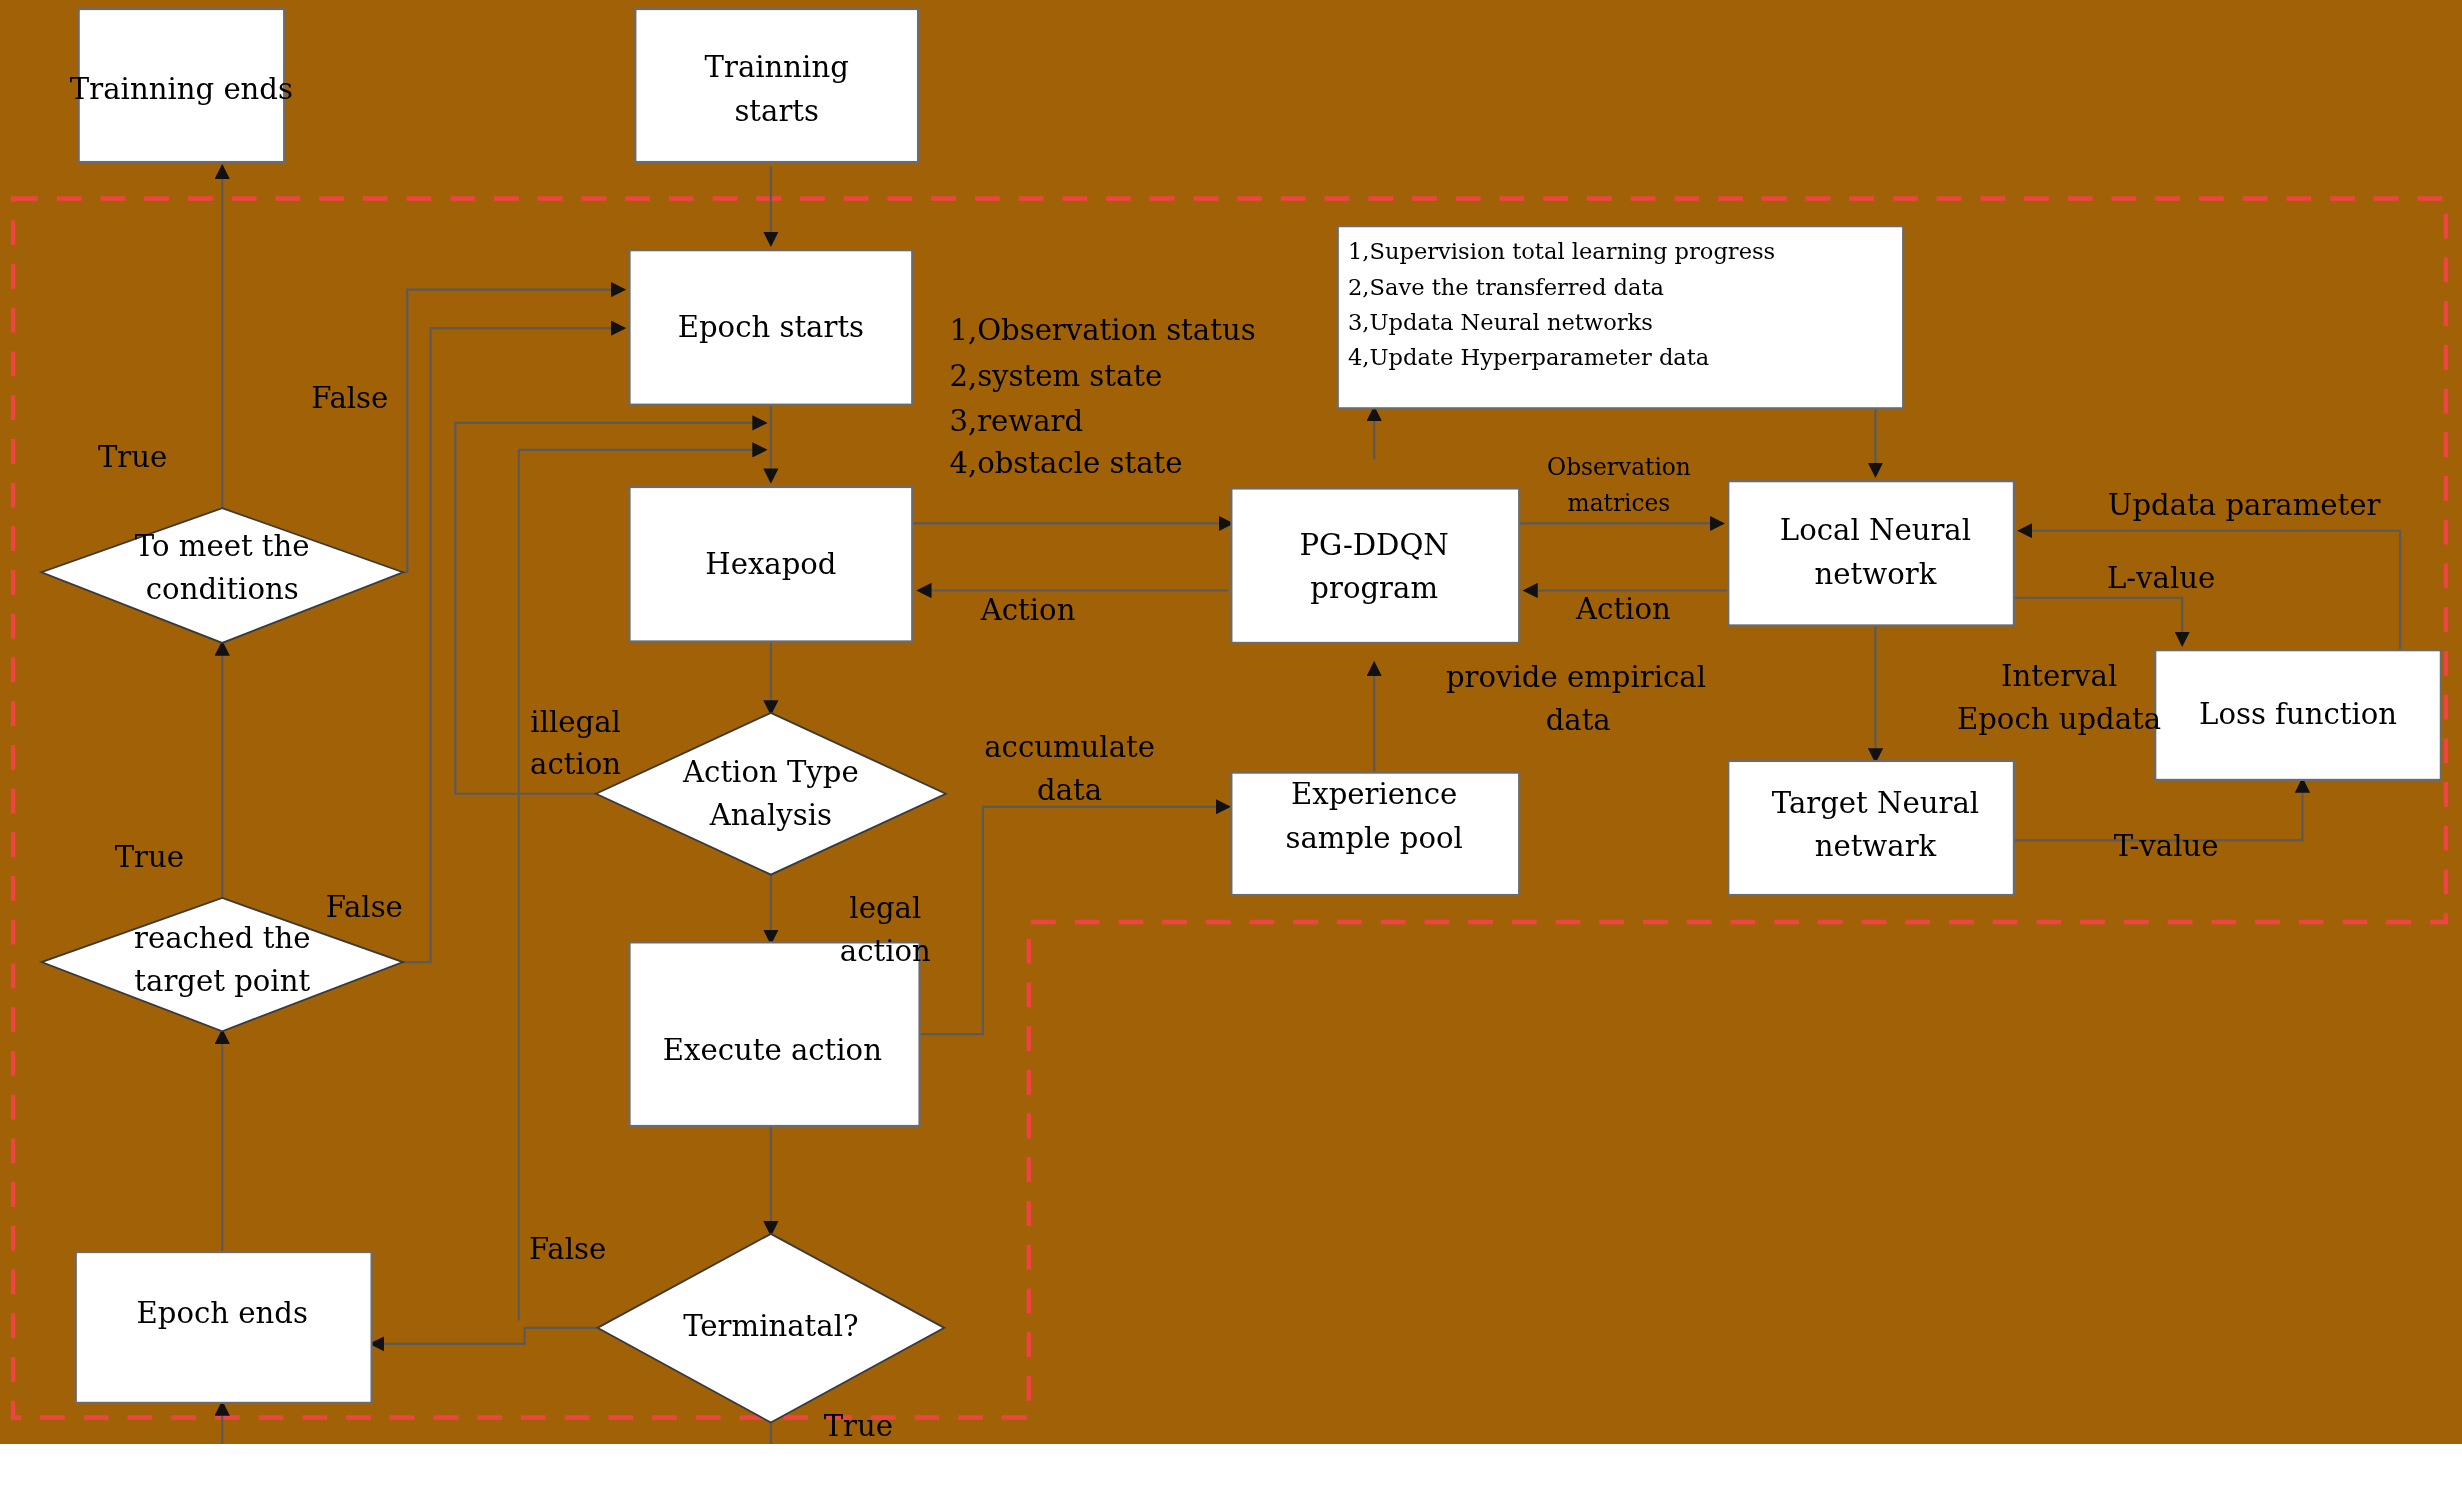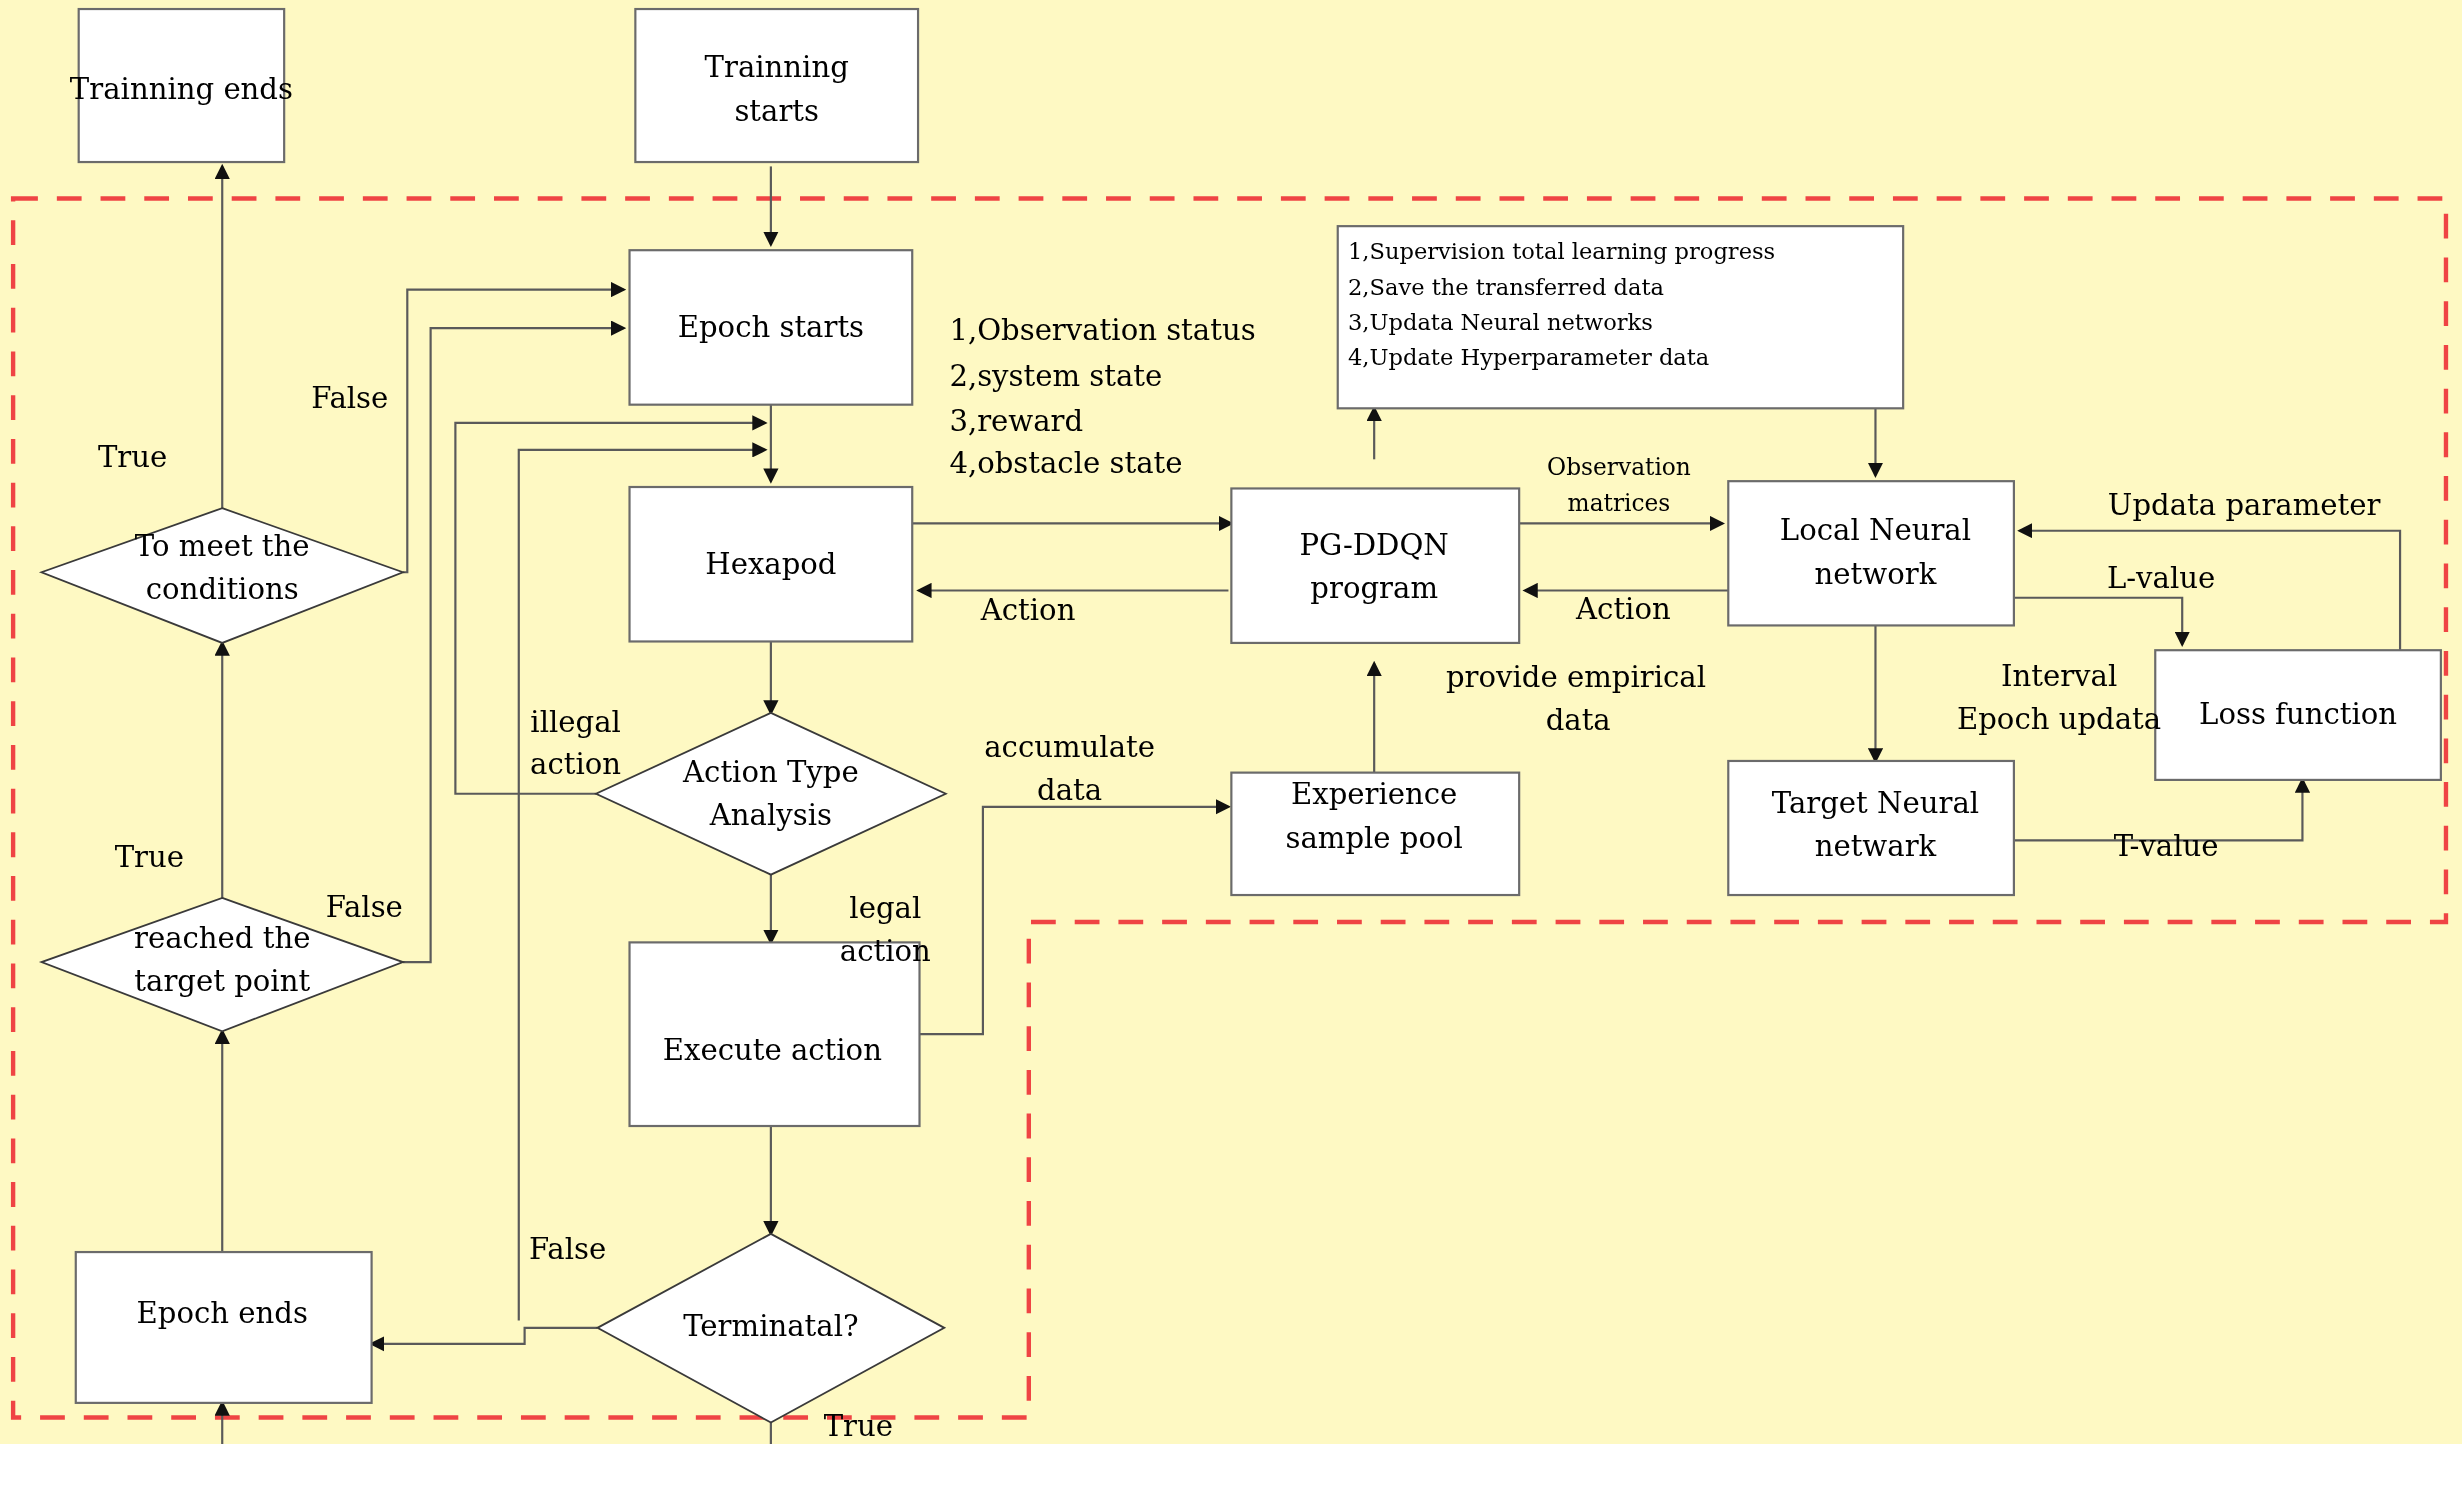--- a/index.html
+++ b/index.html
@@ -4,21 +4,21 @@
 <style>
   html, body {
     margin: 0;
     padding: 0;
     background: #ffffff;
   }
   #root {
     position: relative;
     width: 2462px;
     height: 1444px;
-    background: #fef9c3;
+    background: #a16207;
     font-family: "DejaVu Serif", serif;
     overflow: hidden;
   }
   svg.diagram {
     position: absolute;
     left: 0;
     top: 0;
     width: 2462px;
     height: 1511px;
   }

